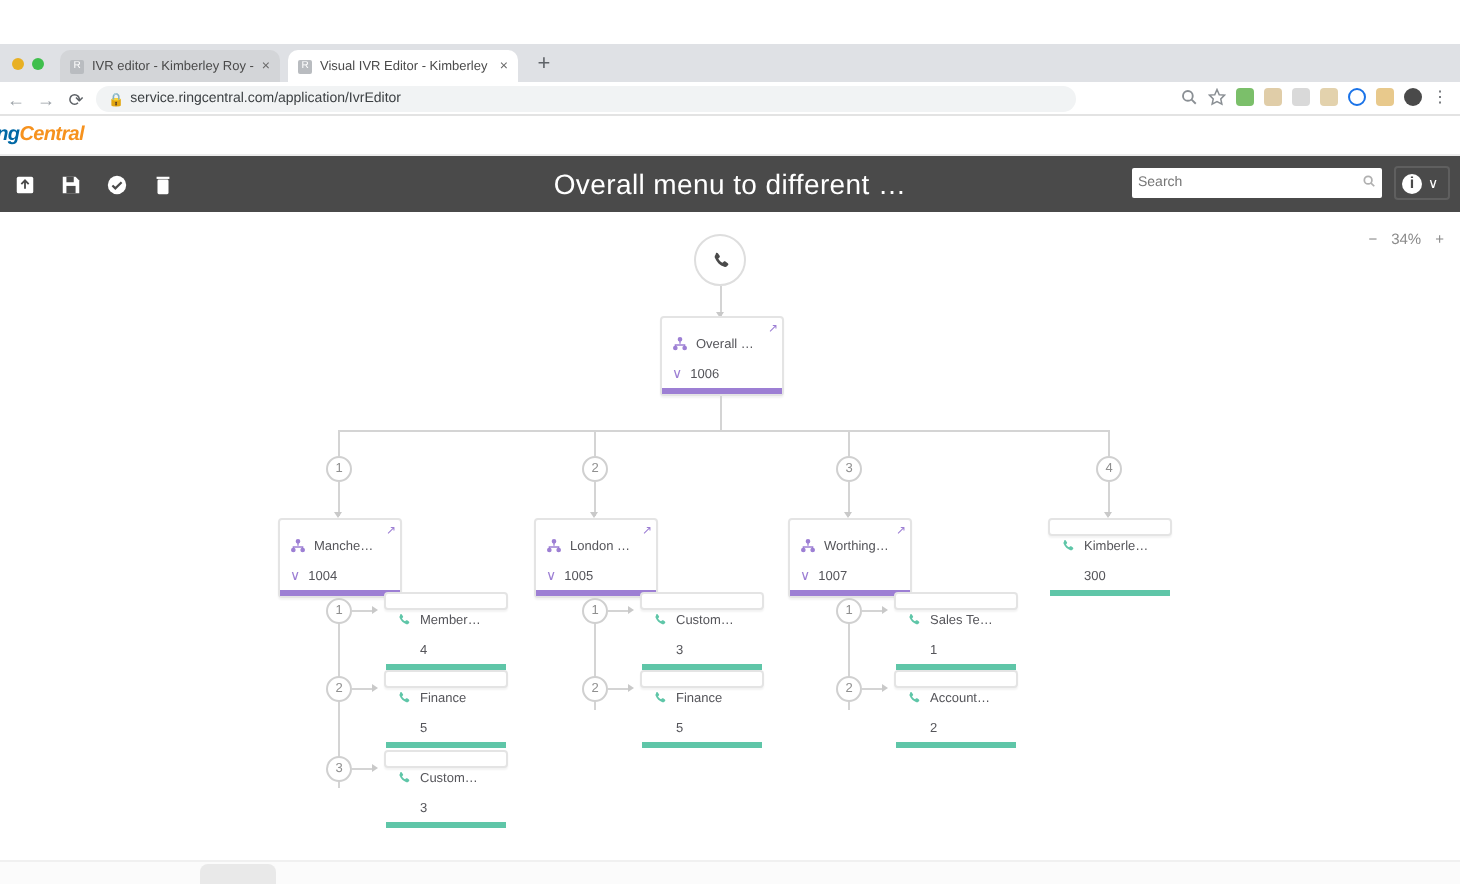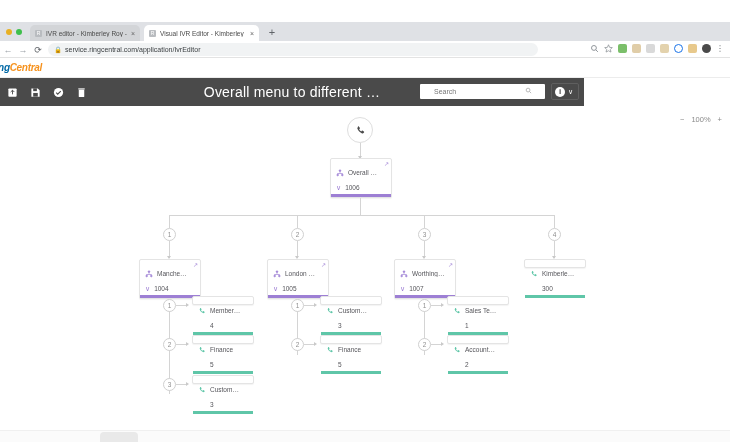--- a/index.html
+++ b/index.html
@@ -97,36 +97,36 @@
   }
   .rc-logo .ring { color: #0068a5; }
   .rc-logo .central { color: #f6921e; }
   .rc-app-title {
     position: absolute; left: 0; right: 0; top: 6px; text-align: center;
     font-size: 7.5px; color: #444;
   }
 
   
   .editor-bar {
-    position: absolute; left: 0; top: 78px; width: 584px; height: 28px;
+    position: absolute; left: 0; top: 78px; width: 730px; height: 28px;
     background: #4a4a4a;
   }
   .tool-icons { position: absolute; left: 6px; top: 7px; display: flex; gap: 10px; }
   .tool-icons .ti {
     width: 13px; height: 14px; display: flex; align-items: center; justify-content: center;
     color: #ffffff; cursor: pointer;
   }
   .editor-title {
     position: absolute; left: 0; right: 0; top: 6px; text-align: center;
     font-size: 14px; color: #ffffff; font-weight: 400; letter-spacing: .2px;
   }
   .search-box {
     position: absolute; right: 39px; top: 6px; width: 125px; height: 15px;
     background: #ffffff; border-radius: 1px;
-    display: flex; align-items: center; padding: 0 14px;
+    display: flex; align-items: center; padding: 0 3px;
   }
   .search-box input {
     flex: 1 1 auto; border: none; outline: none;
     font-size: 7px; color: #5a5a5a; font-family: "Liberation Sans", sans-serif;
     background: transparent;
   }
   .search-box .mag { color: #b0b0b0; font-size: 8px; }
   .help-menu {
     position: absolute; right: 5px; top: 5px; width: 28px; height: 17px;
     display: flex; align-items: center; gap: 3px;
@@ -333,21 +333,21 @@
     <div class="help-menu">
       <span class="help-dot">i</span>
       <span class="help-caret">∨</span>
     </div>
   </div>
 
   <div class="canvas">
 
     <div class="zoom-ctl">
       <span>−</span>
-      <span>100%</span>
+      <span>34%</span>
       <span>+</span>
     </div>
 
     <div class="root-phone" style="left:347px; top:11px;">
       <svg width="11" height="11" viewBox="0 0 24 24" fill="#4a4a4a">
         <path d="M6.6 3.3c.6-.5 1.5-.4 2 .3l1.9 2.6c.4.6.3 1.4-.2 1.9L9 9.4c.9 2 2.6 3.7 4.6 4.6l1.3-1.3c.5-.5 1.3-.6 1.9-.2l2.6 1.9c.7.5.8 1.4.3 2l-1.2 1.3c-.7.8-1.9 1-2.9.6C10.7 16.7 7.3 13.3 5.3 8.4c-.4-1-.2-2.2.6-2.9z"></path>
       </svg>
     </div>
 
     <div class="line v" style="left:360px; top:37px; height:15px;"></div>

